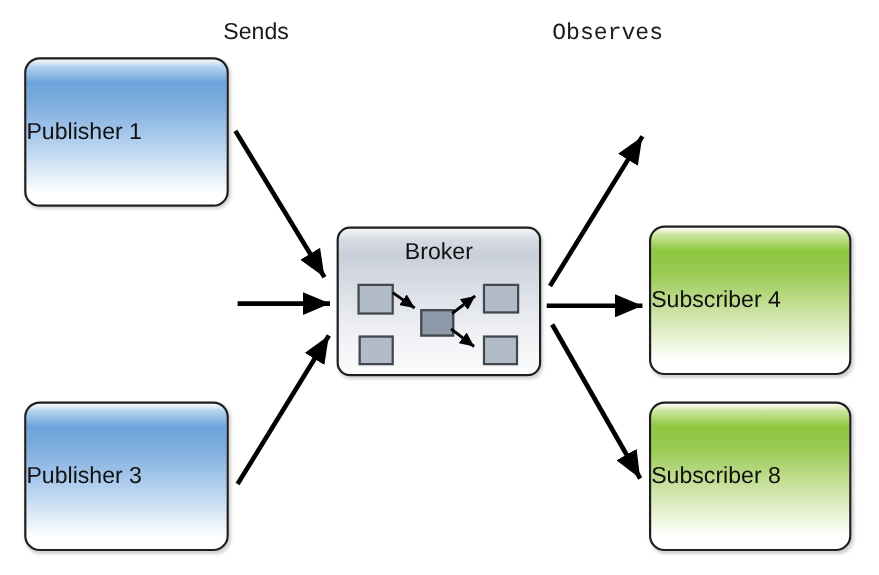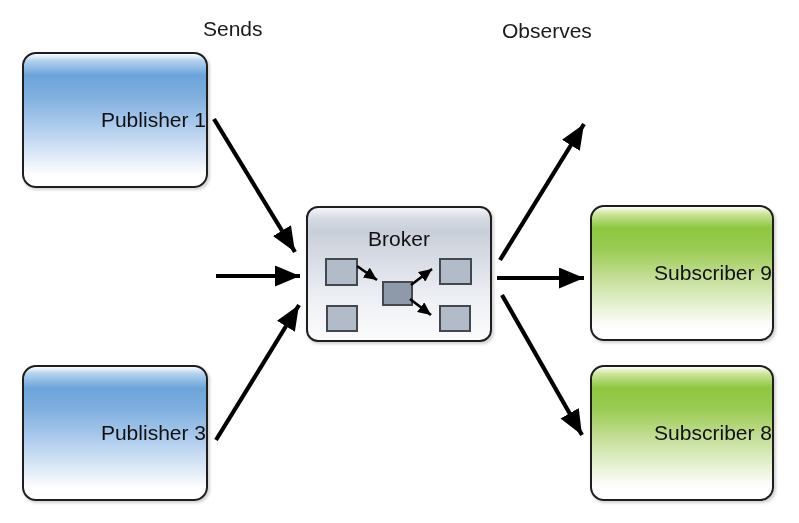--- a/index.html
+++ b/index.html
@@ -23,21 +23,21 @@
   }
   .node {
     position: absolute;
     width: 186px;
     height: 136px;
     border: 2px solid #1e1e1e;
     border-radius: 14px;
     box-sizing: border-box;
     display: flex;
     align-items: center;
-    justify-content: flex-end;
+    justify-content: flex-start;
     font-size: 21px;
     color: #111111;
     box-shadow: 1.5px 2px 3px rgba(0,0,0,0.18);
   }
   .node.publisher {
     left: 22px;
     background: linear-gradient(180deg,
       #fbfdfe 0%, #b4d2ee 5%, #6ba4da 16%, #7fafde 32%,
       #aecced 55%, #e0ebf7 78%, #ffffff 92%);
   }
@@ -58,21 +58,21 @@
     width: 186px;
     height: 136px;
     border-radius: 12px;
     display: block;
     background: linear-gradient(180deg,
       #f4f5f8 0%, #d5dae2 8%, #c9cfd9 18%, #d9dde5 40%,
       #eef0f4 70%, #fcfcfd 100%);
   }
   .broker-title {
     text-align: center;
-    padding-top: 19px;
+    padding-top: 9px;
     font-size: 21px;
     color: #111111;
   }
   .msg-square {
     position: absolute;
     box-sizing: border-box;
     border: 2px solid #43474e;
     background: #b2bcc9;
   }
   .msg-square.center { background: #8e99a9; }
@@ -93,40 +93,40 @@
   svg.arrow-layer .big   { stroke-width: 4.2px; }
   svg.arrow-layer .small { stroke-width: 2.6px; }
 </style>
 </head>
 <body>
 
 <div class="canvas">
 
   <div class="flow-label" style="left:203px; top:17px;">Sends</div>
 
-  <div class="flow-label" style="left:502px; top:19px;">Observes</div>
+  <div class="flow-label" style="left:502px; top:19px;font-family:Liberation Mono, monospace;">Observes</div>
 
   <div class="node publisher row-1">
     <span>Publisher 1</span>
   </div>
   <div class="node publisher row-3">
     <span>Publisher 3</span>
   </div>
 
   <div class="node broker">
     <div class="broker-title">Broker</div>
     <div class="msg-square sq-tl"></div>
     <div class="msg-square sq-tr"></div>
     <div class="msg-square sq-bl"></div>
     <div class="msg-square sq-br"></div>
     <div class="msg-square center sq-c"></div>
   </div>
 
   <div class="node subscriber row-2">
-    <span>Subscriber 9</span>
+    <span>Subscriber 4</span>
   </div>
   <div class="node subscriber row-3">
     <span>Subscriber 8</span>
   </div>
 
   <svg class="arrow-layer" viewBox="0 0 799 523" xmlns="http://www.w3.org/2000/svg">
     <defs>
       <marker id="ah" markerUnits="userSpaceOnUse" markerWidth="27" markerHeight="21" refX="25" refY="10.5" orient="auto">
         <path d="M0,0 L25,10.5 L0,21 z" fill="#000000"></path>
       </marker>

